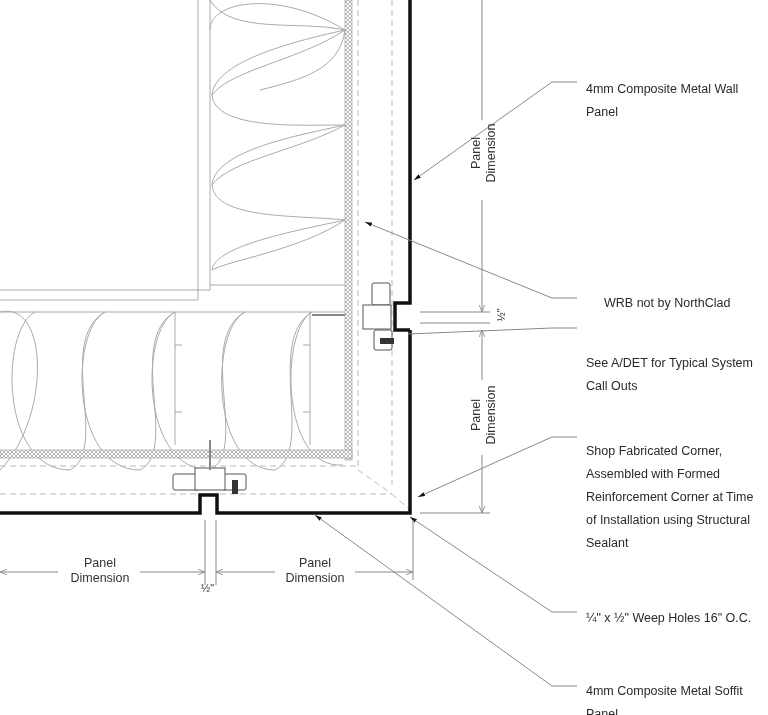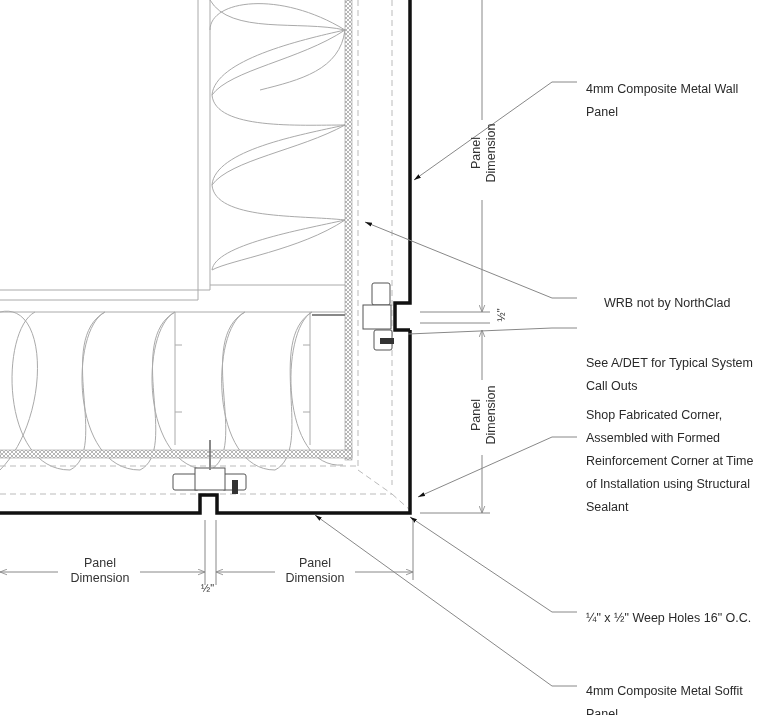--- a/index.html
+++ b/index.html
@@ -121,21 +121,21 @@
     <line x1="275" y1="572" x2="216" y2="572" marker-end="url(#arr)"></line>
     <line x1="355" y1="572" x2="413" y2="572" marker-end="url(#arr)"></line>
   </g>
 </svg>
 
 <div class="note" style="left:586px; top:78px;">4mm Composite Metal Wall
 Panel</div>
 <div class="note" style="left:604px; top:292px;">WRB not by NorthClad</div>
 <div class="note" style="left:586px; top:305px;margin-top:47px;">See A/DET for Typical System
 Call Outs</div>
-<div class="note" style="left:586px; top:404px;">Shop Fabricated Corner,
+<div class="note" style="left:586px; top:440px;">Shop Fabricated Corner,
 Assembled with Formed
 Reinforcement Corner at Time
 of Installation using Structural
 Sealant</div>
 <div class="note" style="left:586px; top:607px;">¼" x ½" Weep Holes 16" O.C.</div>
 <div class="note" style="left:586px; top:680px;">4mm Composite Metal Soffit
 Panel</div>
 
 <div class="vdim" style="left:444px; top:138px; width:80px;">Panel
 Dimension</div>

